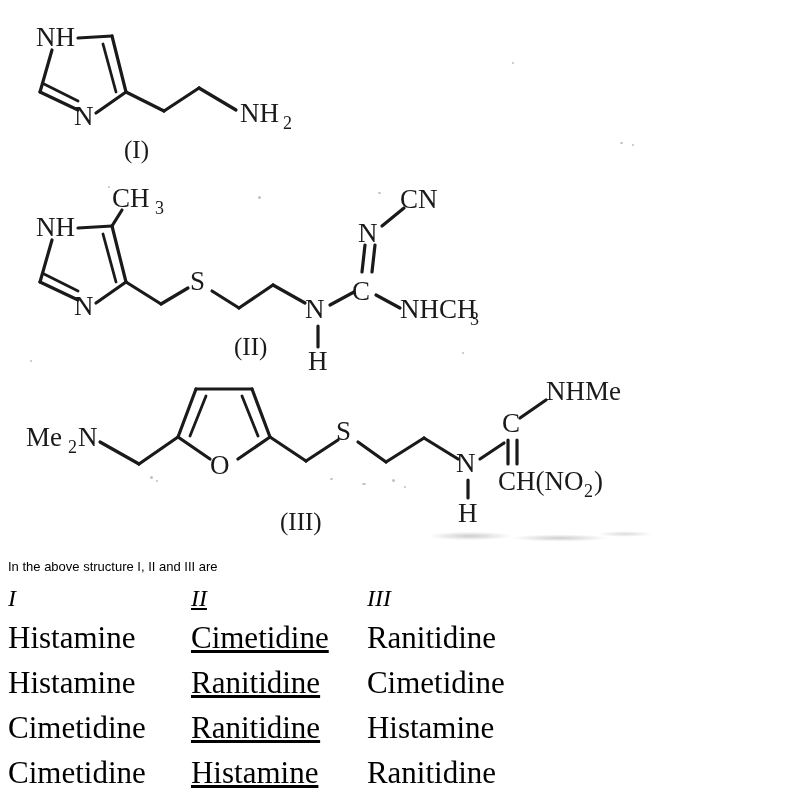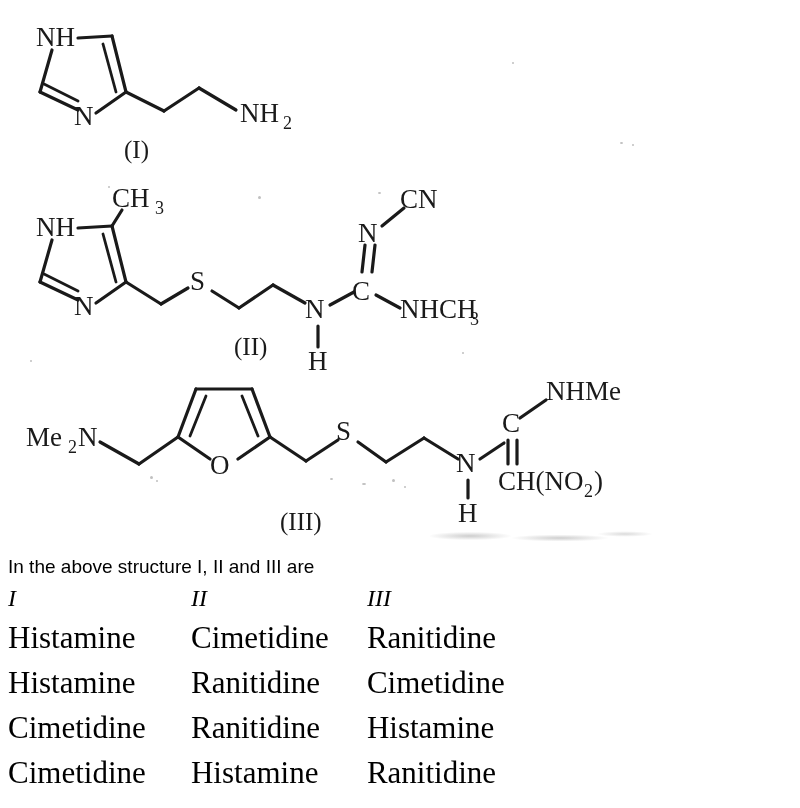--- a/index.html
+++ b/index.html
@@ -54,21 +54,21 @@
     pointer-events: none;
     opacity: .55;
   }
 
   
   #question-text {
     position: absolute;
     left: 8px;
     top: 556px;
     font-family: "Liberation Sans", sans-serif;
-    font-size: 19px;
+    font-size: 13px;
     line-height: 22px;
     color: #000;
     white-space: nowrap;
     text-align: right;
   }
 
   
   #options-table {
     position: absolute;
     left: 8px;
@@ -91,21 +91,21 @@
     font-size: 24px;
     height: 33px;
     line-height: 33px;
   }
   #options-table td {
     font-size: 31px;
     height: 45px;
     line-height: 45px;
   }
   .col-1 { width: 182px; }
-  .col-2 { width: 175px; }
+  .col-2 { width: 175px; text-decoration: underline; }
   .col-3 { width: 200px; }
 </style>
 </head>
 <body>
 
 <div id="page">
 
   <div id="structures">
 
     <svg width="800" height="550" viewBox="0 0 800 550" xmlns="http://www.w3.org/2000/svg">

